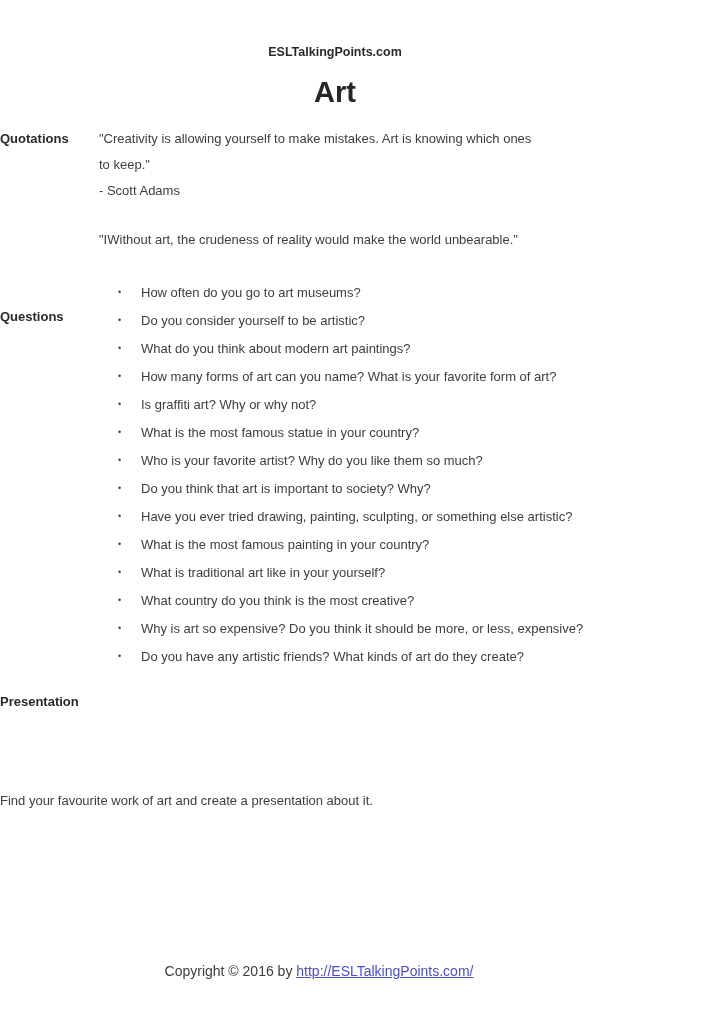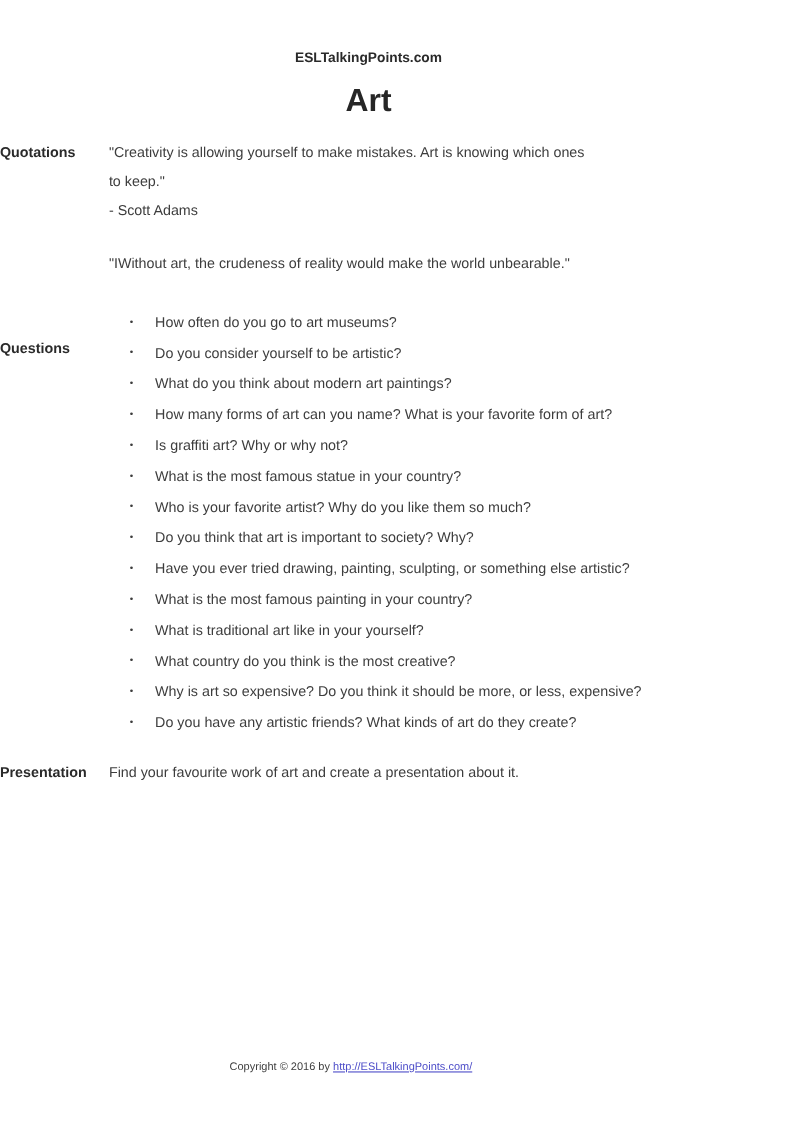--- a/index.html
+++ b/index.html
@@ -53,31 +53,31 @@
   .q-bullet {
     flex: 0 0 42px;
     width: 42px;
     padding-left: 19px;
     font-size: 9px;
     line-height: 19px;
     color: #3d3d3d;
   }
   .q-text { flex: 1; }
   
-  .presentation { margin-top: 26px; }
+  .presentation { margin-top: 26px; flex-direction: column; }
   .presentation .section-label { line-height: 19px; }
   .presentation-text { line-height: 19px; width: 530px; }
   
   .page-footer {
     position: absolute;
     top: 962px;
     left: 0;
     width: 100%;
     text-align: center;
-    font-size: 10px;
+    font-size: 14px;
     line-height: 18px;
     color: #3d3d3d;
   }
   .page-footer a { color: #4c4cc8; text-decoration: underline; cursor: pointer; }
 </style>
 </head>
 <body>
 
 <div class="page">
 

